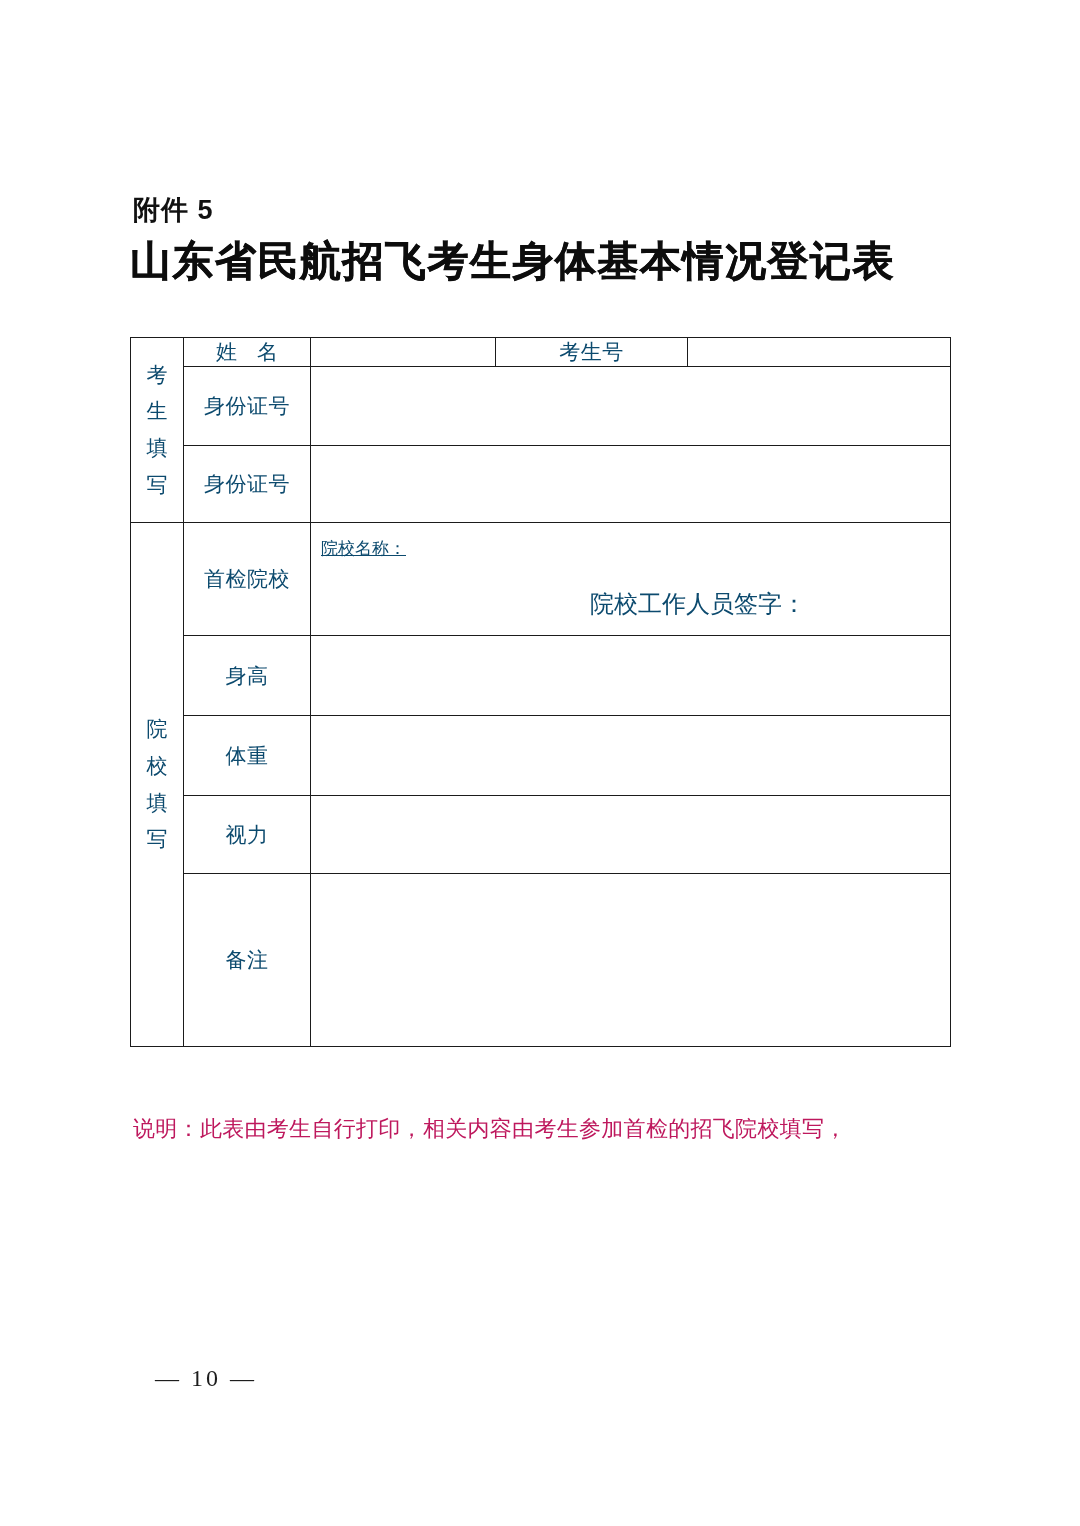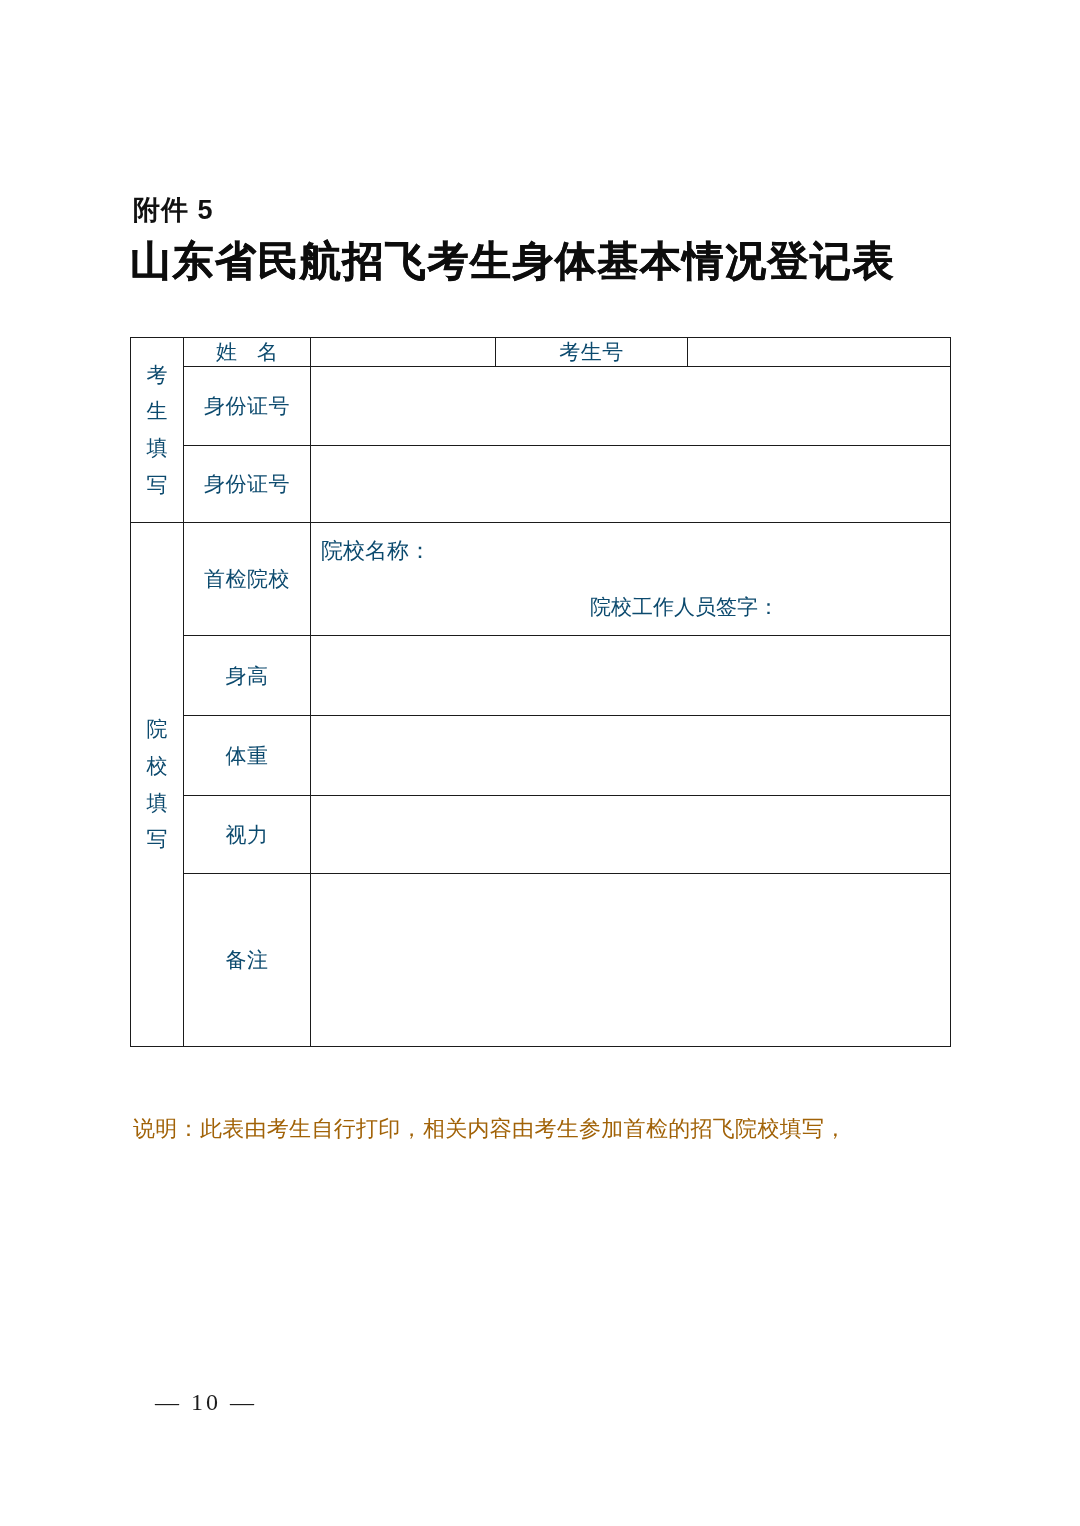--- a/index.html
+++ b/index.html
@@ -98,53 +98,53 @@
 
   
   .school-cell {
     position: relative;
     height: 100%;
     padding: 13px 0 13px 0;
     box-sizing: border-box;
   }
   .school-name {
     padding-left: 10px;
-    font-size: 22px;
+    font-size: 17px;
     line-height: 1.2;
+    text-decoration: underline;
   }
   .school-sign {
     margin-top: 30px;
     padding-left: 279px;
-    font-size: 21px;
+    font-size: 24px;
     line-height: 1.2;
   }
 
   
   #note {
     position: absolute;
     left: 133px;
     top: 1108px;
     width: 830px;
     font-size: 22px;
     line-height: 1.95;
-    color: #a16207;
+    color: #be185d;
     letter-spacing: 0.3px;
   }
   #note .line2 { padding-left: 54px; }
 
   
   #page-footer {
     position: absolute;
     left: 155px;
     top: 1365px;
     font-size: 24px;
     letter-spacing: 3px;
     color: #1d1d1d;
     font-family: "Liberation Serif", "DejaVu Serif", serif;
-    margin-top: 24px;
   }
 </style>
 </head>
 <body>
 
 <div id="attachment-label">附件 5</div>
 
 <div id="doc-title">山东省民航招飞考生身体基本情况登记表</div>
 
 <table id="form-table">

